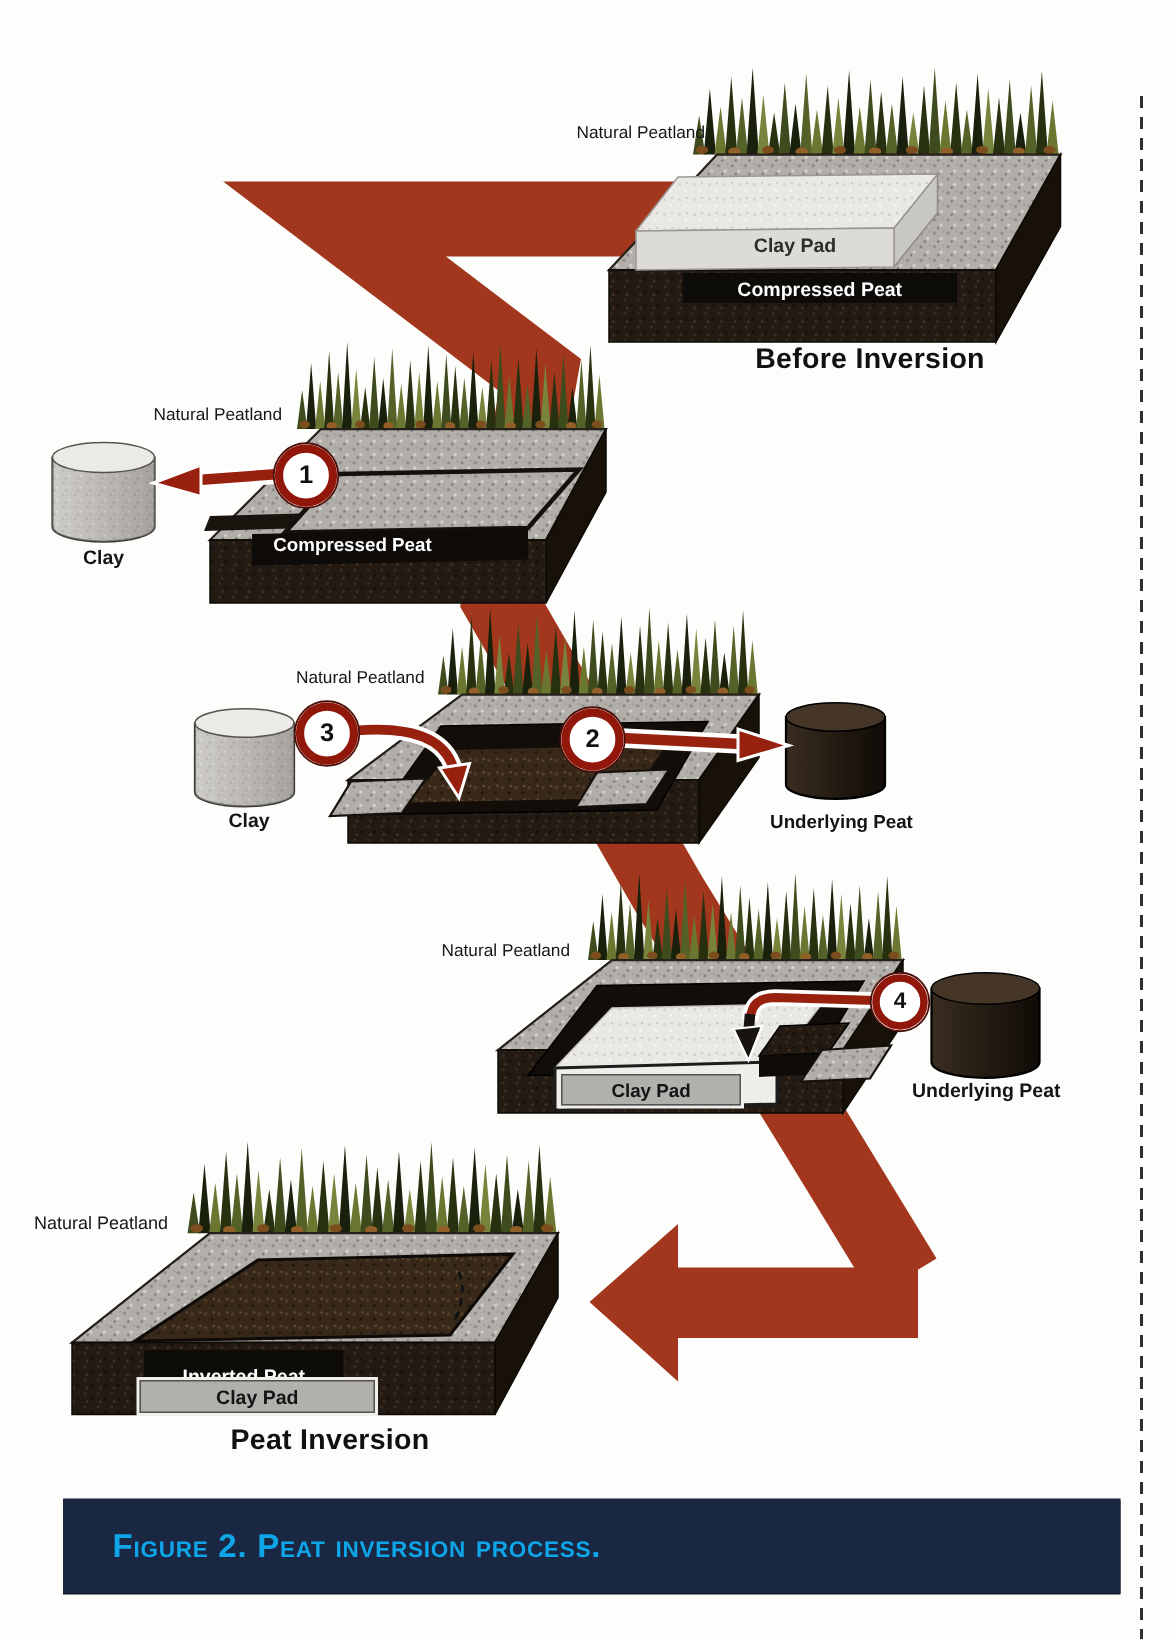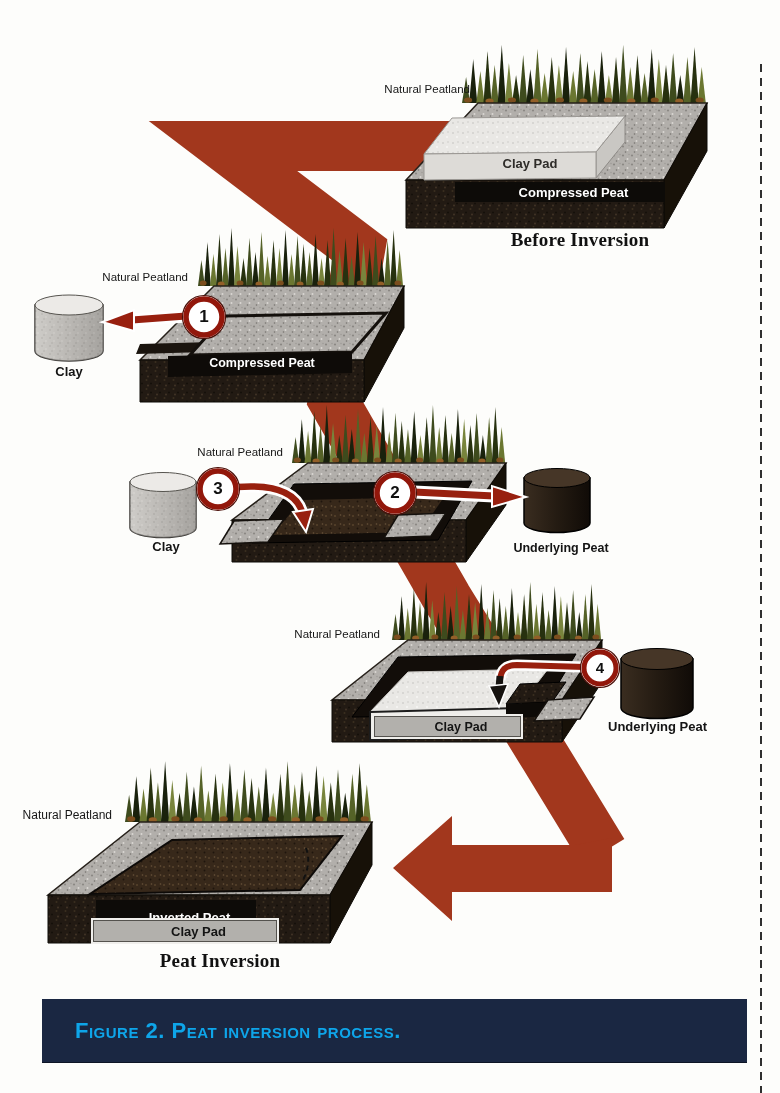--- a/index.html
+++ b/index.html
@@ -2,23 +2,23 @@
 <html><head>
 <meta charset="utf-8">
 <style>
   html,body{margin:0;padding:0;background:#ffffff;}
   .canvas{position:relative;width:780px;height:1093px;background:#fdfdfb;overflow:hidden;
           font-family:"Liberation Sans", sans-serif;}
   svg.art{position:absolute;left:0;top:0;}
   .lbl{position:absolute;font-weight:normal;font-size:11.5px;color:#161616;text-align:right;
        white-space:nowrap;}
   .cap{position:absolute;font-weight:bold;font-size:19px;color:#111;text-align:center;
-       letter-spacing:.2px;font-family:Liberation Serif, serif;}
+       letter-spacing:.2px;}
   .bar{position:absolute;font-weight:bold;text-align:center;display:flex;align-items:center;
-       justify-content:center;padding-left:27px;}
+       justify-content:center;}
   .bar-black{background:#0d0b08;color:#ffffff;font-size:13px;}
   .bar-grey{background:#b2b0ac;color:#141414;font-size:12.5px;border:1px solid #54524e;
             box-shadow:0 0 0 2px #f0efec;}
   .bar-clear{color:#ffffff;font-size:12.5px;}
   .slab-lbl{position:absolute;font-weight:bold;font-size:13px;color:#2e2c29;text-align:center;}
   .cyl-lbl{position:absolute;font-weight:bold;font-size:13px;color:#141414;text-align:center;}
   .num{position:absolute;width:28px;height:28px;line-height:28px;text-align:center;
        font-weight:bold;font-size:17px;color:#101010;}
   .dashed-border{position:absolute;left:760px;top:64px;width:2px;height:1029px;
        background:repeating-linear-gradient(to bottom,#2f2f2f 0 8px,transparent 8px 14px);}

